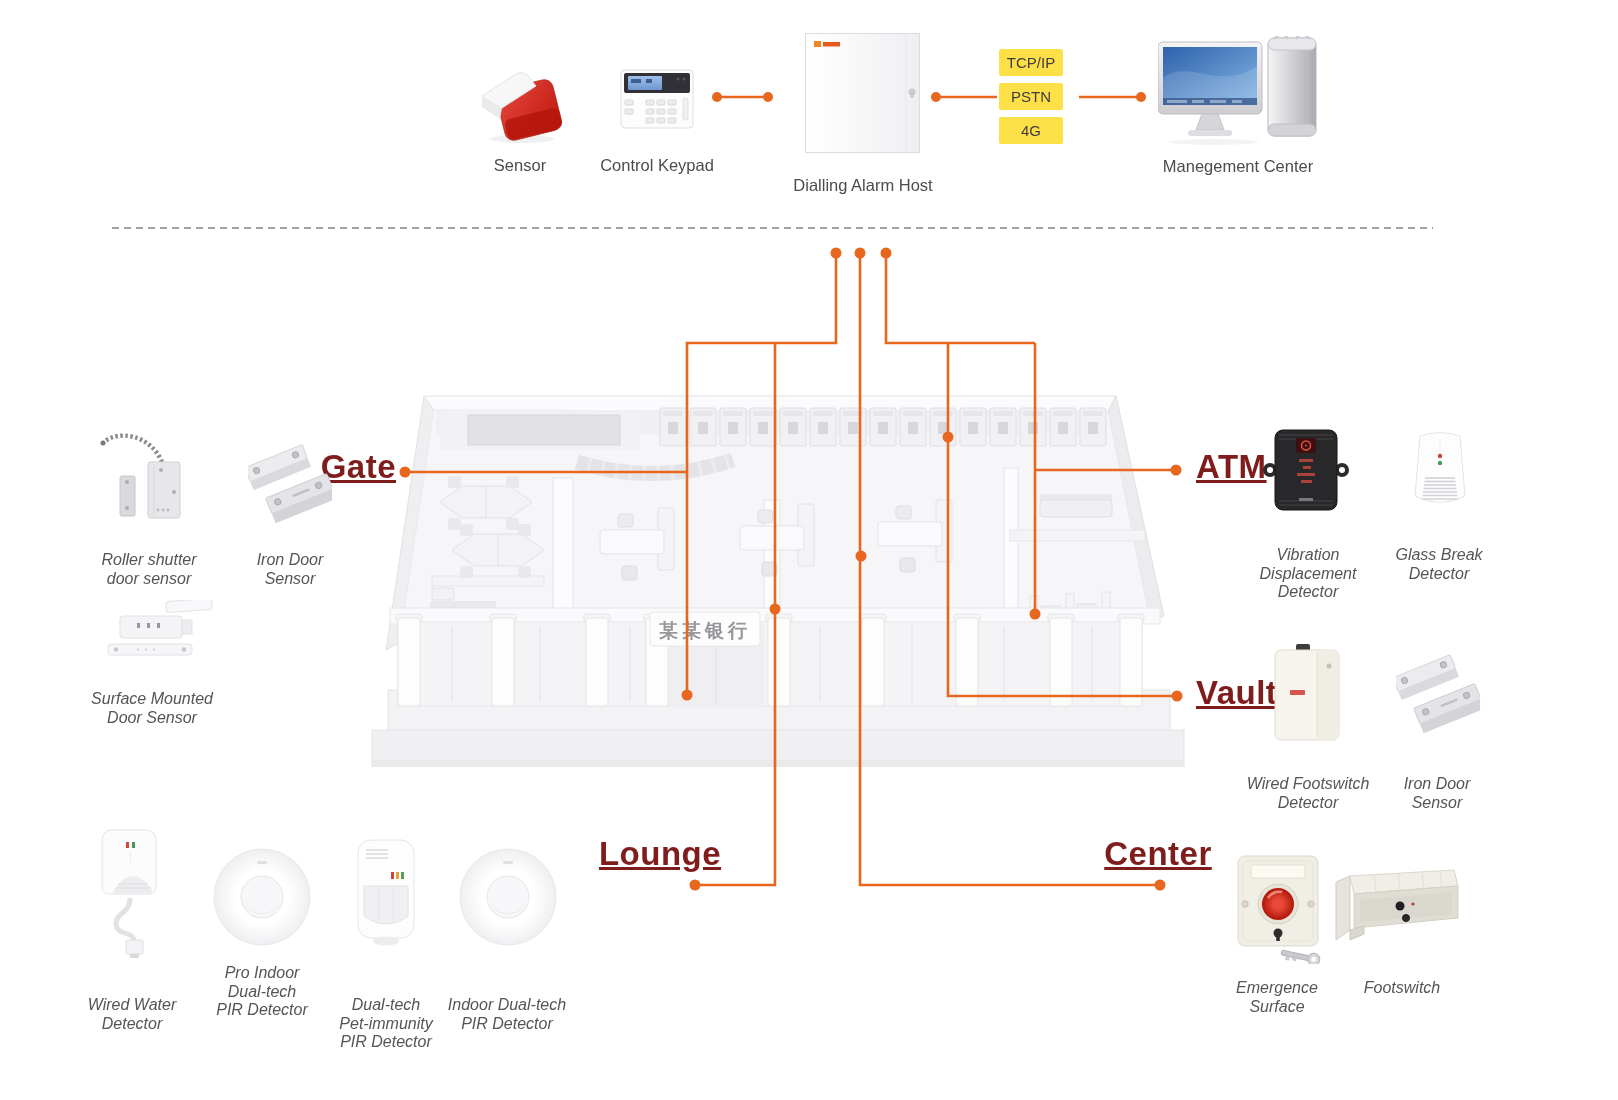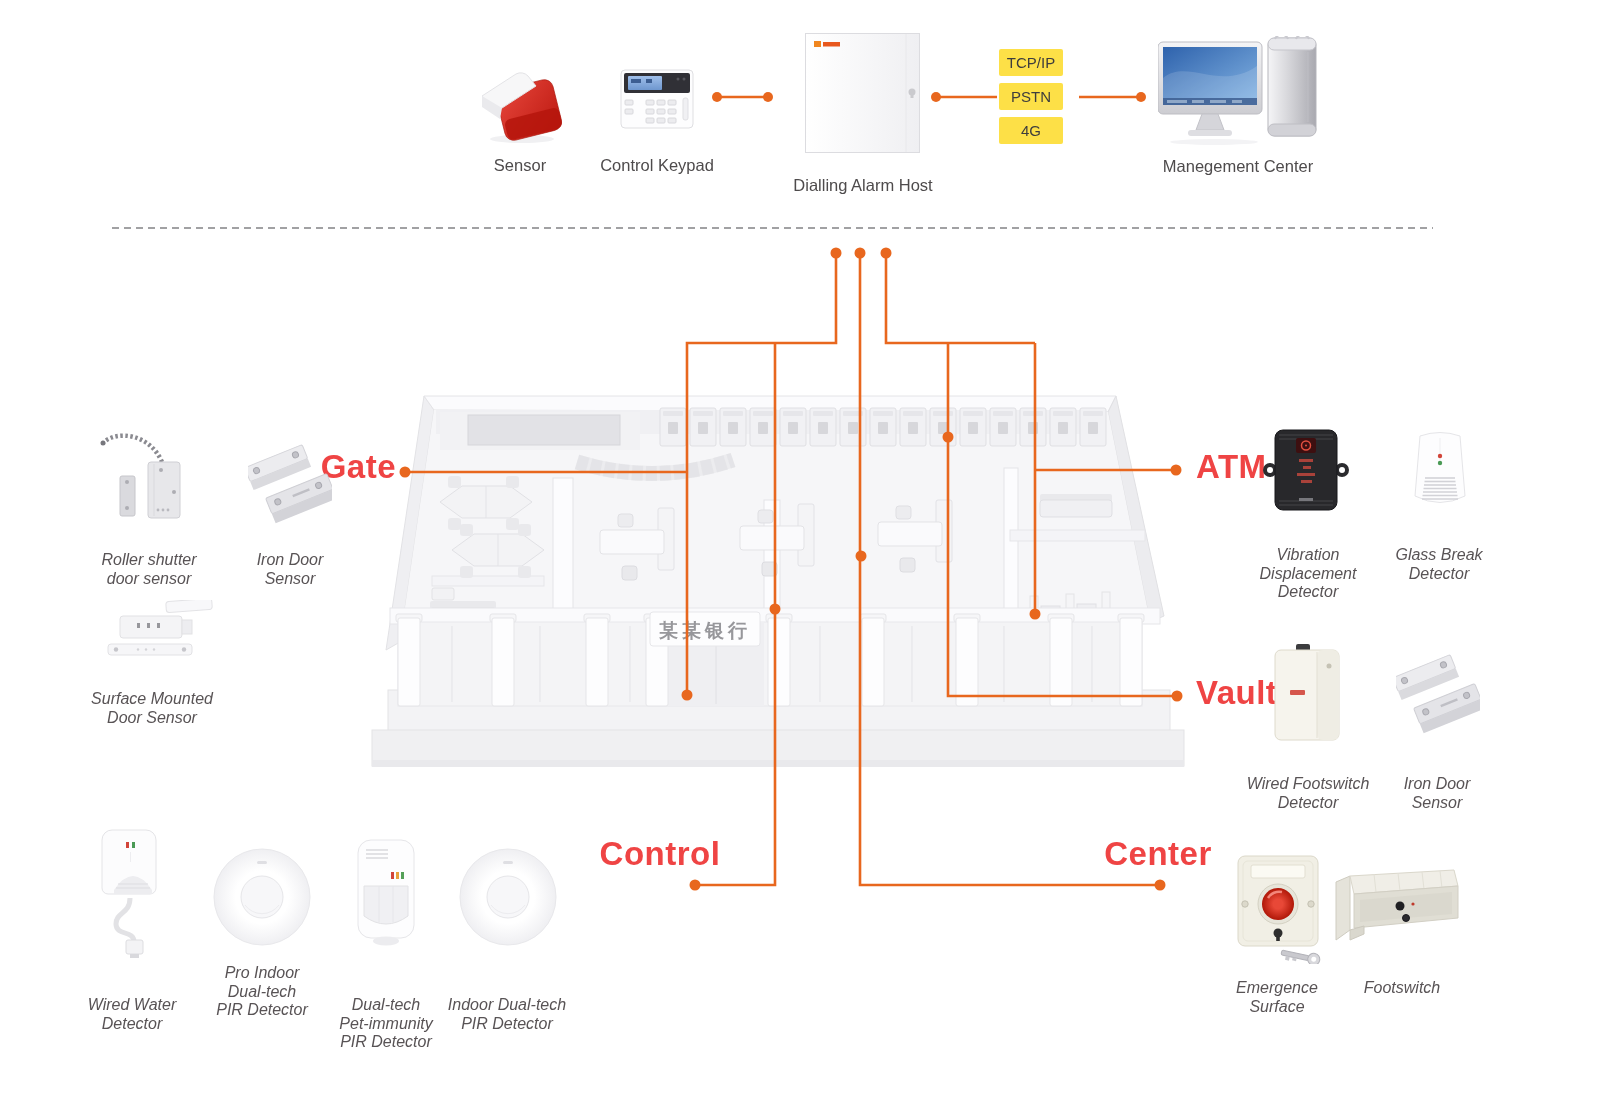--- a/index.html
+++ b/index.html
@@ -7,21 +7,21 @@
           font-family:"Liberation Sans",sans-serif;}
   .layer{position:absolute;left:0;top:0;width:1618px;height:1100px;}
   svg{display:block;}
   .dev{position:absolute;}
   .dlabel{position:absolute;text-align:center;font-size:16px;line-height:18.5px;
           color:#585355;transform:translateX(-50%);white-space:nowrap;font-style:italic;}
   .dlabel span{display:block;}
   .toplabel{position:absolute;text-align:center;font-size:16.5px;line-height:19px;
             color:#4e4b4c;transform:translateX(-50%);white-space:nowrap;}
   .zone{position:absolute;font-size:33px;line-height:34px;font-weight:600;
-        color:#ef4444;letter-spacing:.5px;white-space:nowrap;}
+        color:#7f1d1d;letter-spacing:.5px;white-space:nowrap;text-decoration:underline;}
   .zone.center{transform:translateX(-50%);}
   .pbox{position:absolute;left:999px;width:64px;height:27px;background:#fde047;
         border-radius:2px;display:flex;align-items:center;justify-content:center;
         font-size:15px;color:#3e3d3d;}
 </style>
 </head>
 <body>
 
 <div class="canvas">
 
@@ -296,21 +296,21 @@
     </div>
 
   <div class="toplabel" style="left:520px;top:156px">Sensor</div>
   <div class="toplabel" style="left:657px;top:156px">Control Keypad</div>
   <div class="toplabel" style="left:863px;top:176px">Dialling Alarm Host</div>
   <div class="toplabel" style="left:1238px;top:157px">Manegement Center</div>
 
   <div class="zone" style="left:250px;top:450px;width:146px;text-align:right">Gate</div>
   <div class="zone" style="left:1196px;top:450px">ATM</div>
   <div class="zone" style="left:1196px;top:676px">Vault</div>
-  <div class="zone center" style="left:660px;top:837px">Control</div>
+  <div class="zone center" style="left:660px;top:837px">Lounge</div>
   <div class="zone center" style="left:1158px;top:837px">Center</div>
 
   <div class="dev" style="left:90px;top:428px">
     <svg width="110" height="100" viewBox="0 0 110 100">
       <path d="M72,34 C60,6 28,2 14,14" stroke="#8A8A90" stroke-width="4.5" fill="none" stroke-dasharray="2.5,2.5"></path>
       <circle cx="13" cy="15" r="2.5" fill="#77777D"></circle>
       <rect x="30" y="48" width="15" height="40" rx="2" fill="#DADADE" stroke="#C6C6CB"></rect>
       <circle cx="37" cy="54" r="2" fill="#ADADB3"></circle>
         <circle cx="37" cy="80" r="2" fill="#ADADB3"></circle>
       <rect x="58" y="34" width="32" height="56" rx="3" fill="#E7E7EA" stroke="#CFCFD4"></rect>

